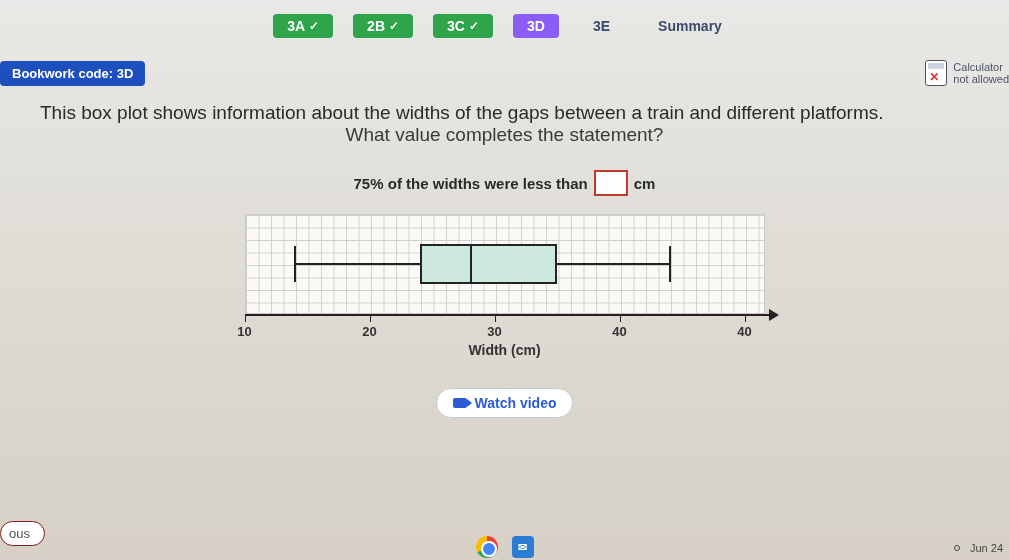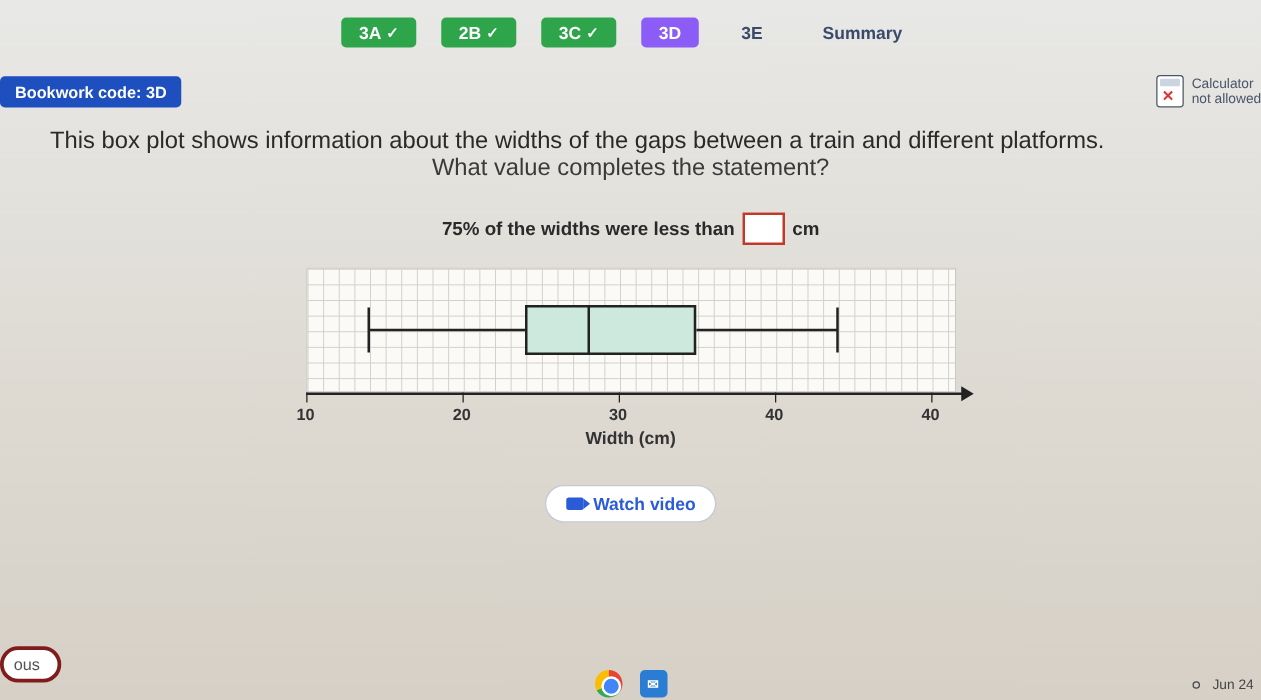--- a/index.html
+++ b/index.html
@@ -48,21 +48,21 @@
 
 .watch { display:flex; justify-content:center; margin-top:24px; }
 .watch-btn { border:1px solid #c5c9d6; border-radius:18px; background:#fff; padding:6px 16px; color:#2b5bd7; font-size:14px; font-weight:bold; display:flex; align-items:center; gap:8px; cursor:pointer; }
 .cam-icon { width:14px; height:10px; background:#2b5bd7; border-radius:2px; position:relative; }
 .cam-icon::after { content:''; position:absolute; right:-5px; top:1px; width:0; height:0; border-left:5px solid #2b5bd7; border-top:4px solid transparent; border-bottom:4px solid transparent; }
 .taskbar { position:absolute; bottom:2px; left:50%; transform:translateX(-50%); display:flex; gap:14px; }
 .tbicon { width:22px; height:22px; border-radius:50%; }
 .chrome { background: conic-gradient(#ea4335 0 120deg,#34a853 120deg 240deg,#fbbc05 240deg 360deg); position:relative;}
 .chrome::after{content:'';position:absolute;top:5px;left:5px;width:12px;height:12px;border-radius:50%;background:#4285f4;border:2px solid #fff;}
 .wordish { background:#2b7cd3; border-radius:4px; display:flex; align-items:center; justify-content:center; color:#fff; font-size:11px; font-weight:bold;}
-.prev-btn { position:absolute; left:0; bottom:14px; border:3px solid #7f1d1d; border-radius:16px; background:#fff; padding:4px 14px 4px 8px; font-size:13px; color:#555; cursor:pointer;}
+.prev-btn { position:absolute; left:0; bottom:14px; border:1px solid #7f1d1d; border-radius:16px; background:#fff; padding:4px 14px 4px 8px; font-size:13px; color:#555; cursor:pointer;}
 .clock { position:absolute; right:6px; bottom:6px; font-size:11px; color:#444; display:flex; align-items:center; gap:10px;}
 .dot { width:6px; height:6px; border:1.5px solid #444; border-radius:50%; }
 </style>
 </head>
 <body>
 
 <div class="tabs">
   <div class="tab green">
       <span>3A</span>
       <span class="check">✓</span>

